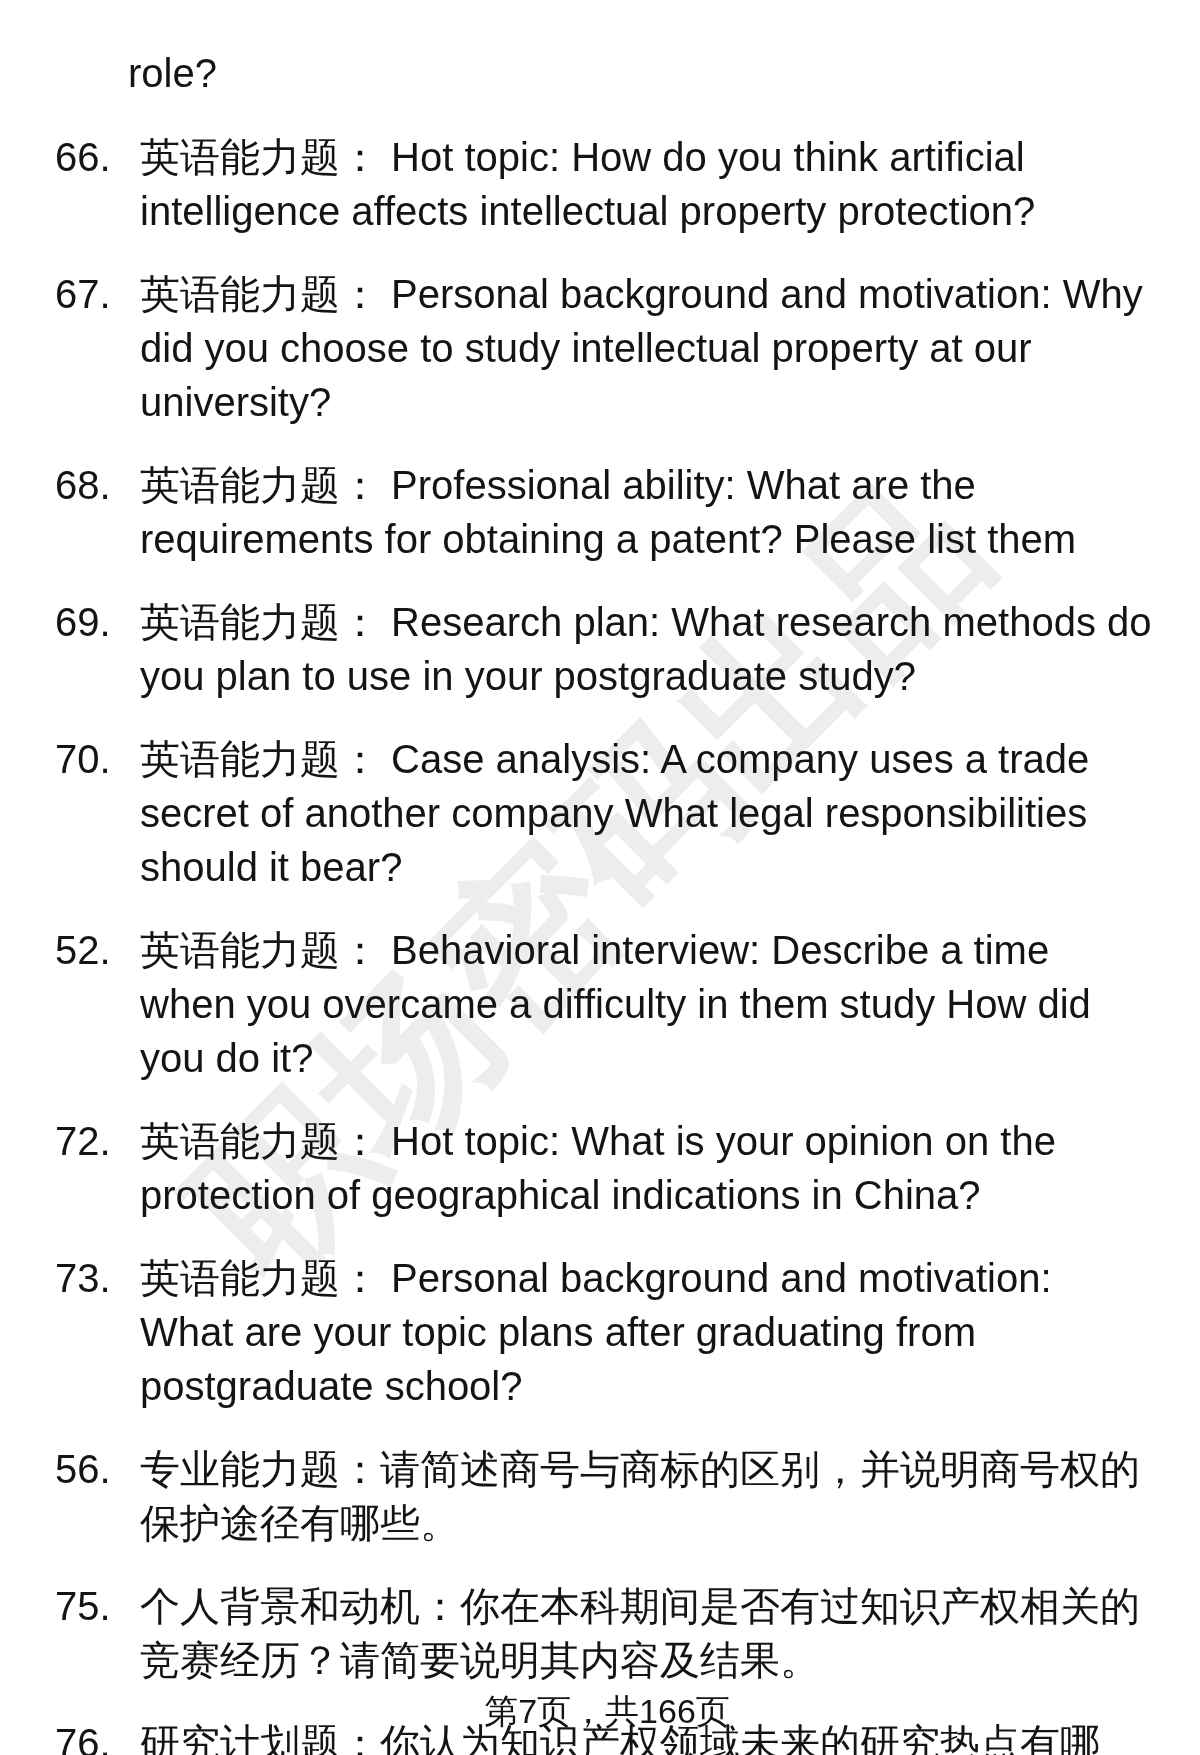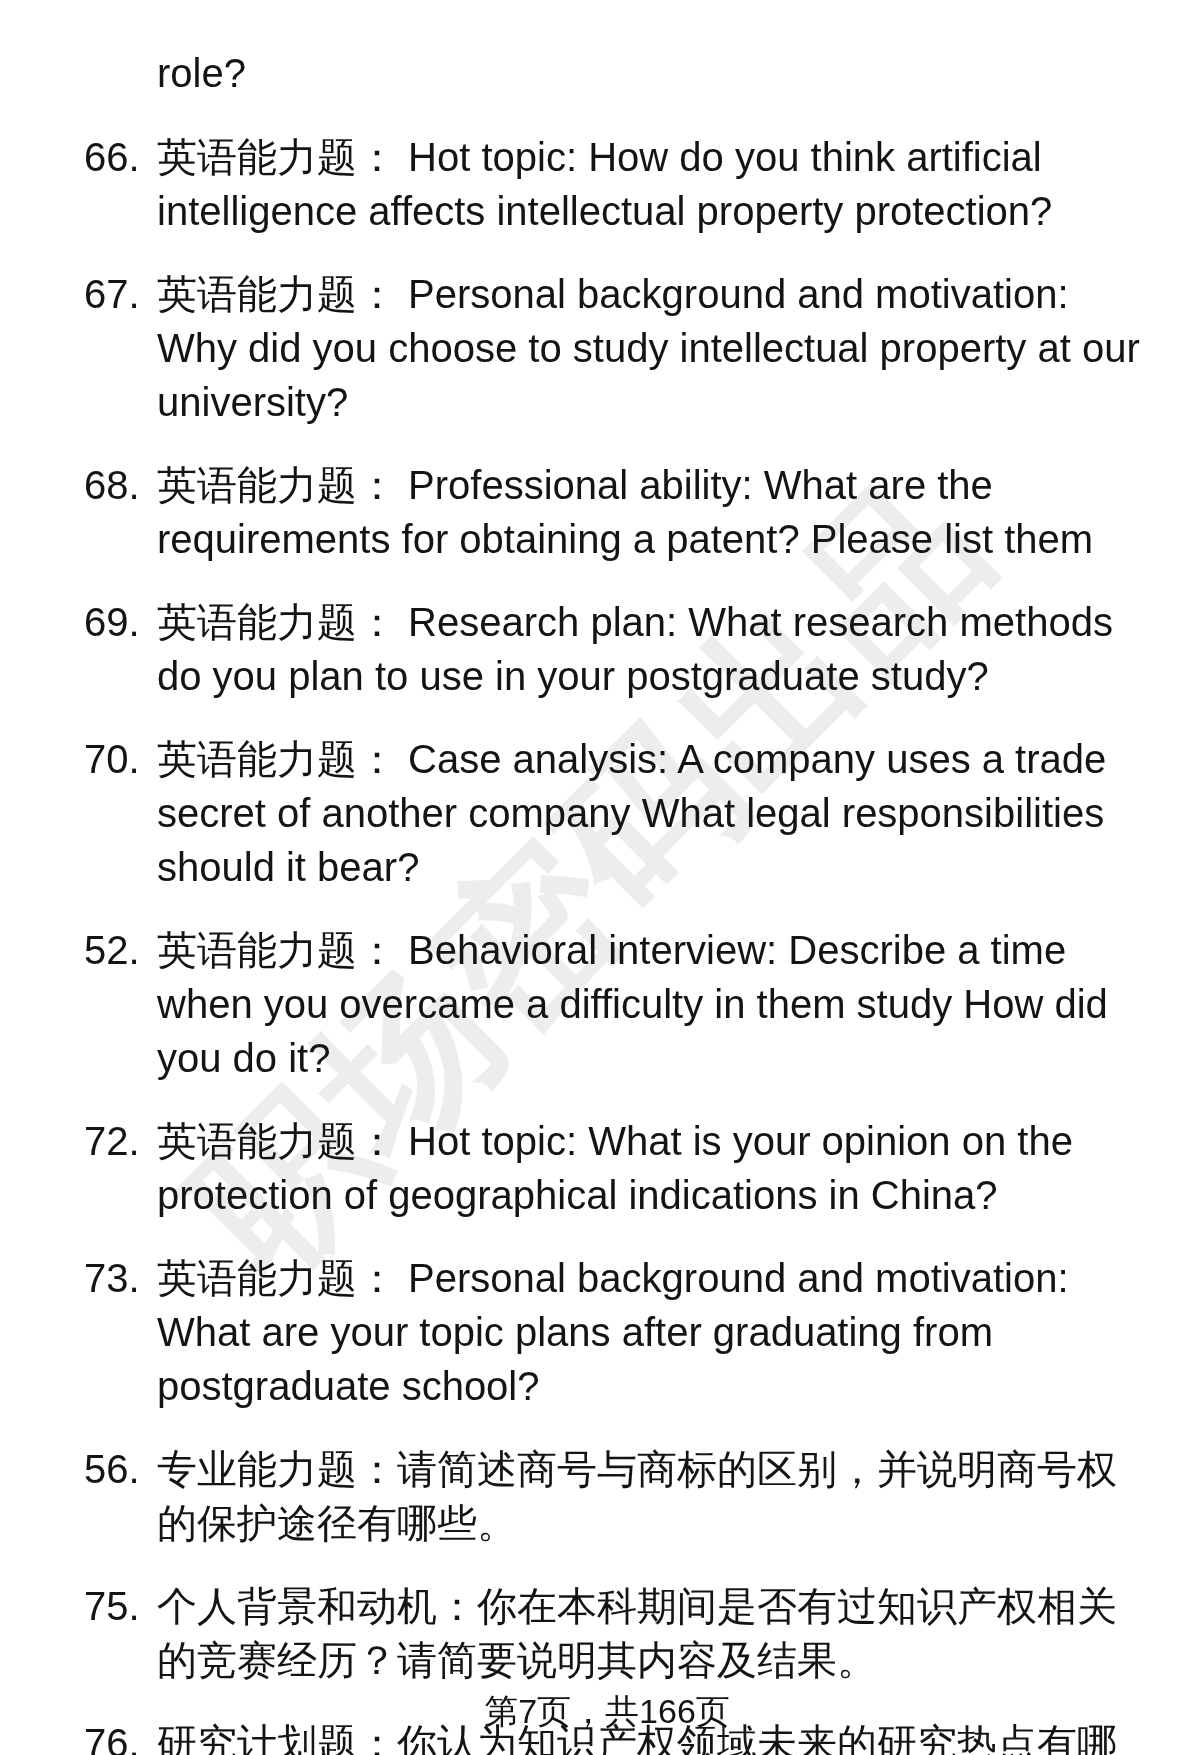--- a/index.html
+++ b/index.html
@@ -25,35 +25,36 @@
     letter-spacing: 2px;
     color: #ededed;
     white-space: nowrap;
     z-index: 0;
     user-select: none;
   }
   .content {
     position: absolute;
     top: 0; left: 0; right: 0; bottom: 0;
     z-index: 1;
-    padding: 46px 46px 0 84px;
+    padding: 46px 46px 0 55px;
     box-sizing: border-box;
   }
   .cont-line {
     margin-left: 73px;
     font-size: 40px;
     line-height: 54px;
     margin-bottom: 30px;
   }
   .q-item {
     display: flex;
     align-items: flex-start;
     font-size: 40px;
     line-height: 54px;
     margin-bottom: 29px;
+    gap: 12px;
   }
   .q-num {
     flex: 0 0 73px;
     width: 73px;
   }
   .q-text {
     flex: 1;
     word-wrap: break-word;
   }
   .footer {

